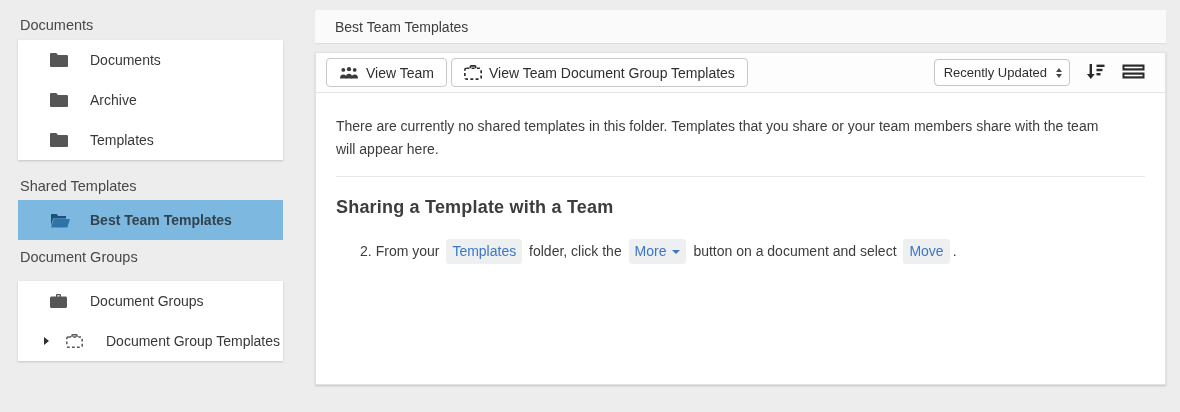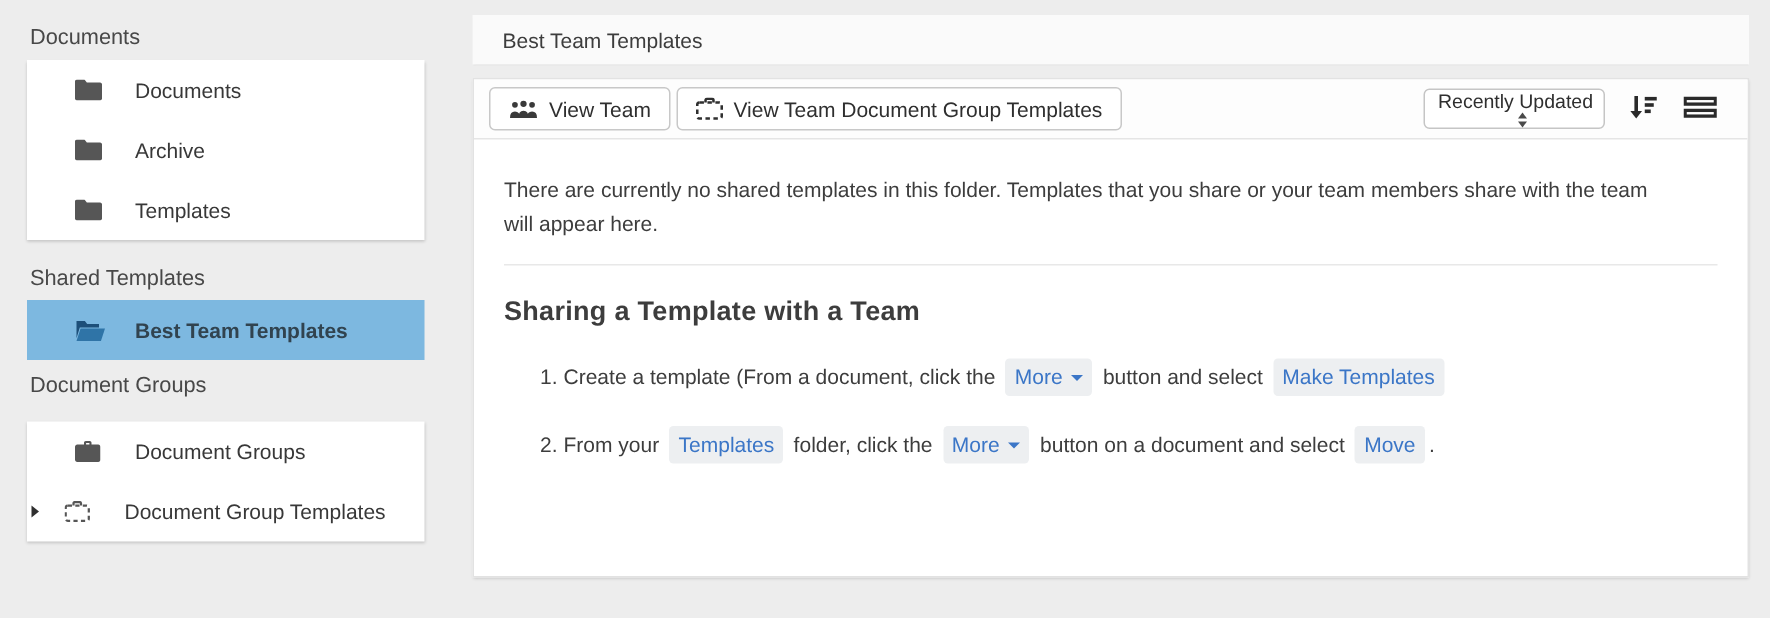--- a/index.html
+++ b/index.html
@@ -28,21 +28,21 @@
   }
   .sp-1 { top:40px; height:120px; }
   .sp-2 { top:281px; height:80px; }
 
   .side-row {
     height:40px; display:flex; align-items:center;
     padding-left:32px; cursor:pointer;
     font-size:14px; color:#383838;
   }
   .side-row .icon { width:22px; display:inline-flex; justify-content:flex-start; margin-right:18px; flex:none; }
-  .side-row.has-expander { padding-left:3px; }
+  .side-row.has-expander { padding-left:26px; }
   .expander { width:14px; display:inline-flex; align-items:center; margin-right:8px; }
   .caret-right {
     width:0; height:0;
     border-left:5px solid #2f2f2f;
     border-top:4px solid transparent;
     border-bottom:4px solid transparent;
   }
 
   .selected-row {
     position:absolute; left:18px; top:200px; width:265px; height:40px;
@@ -93,21 +93,20 @@
 
   .select {
     height:27px; min-width:112px;
     background:#ffffff;
     border:1px solid #c5c5c5;
     border-radius:4px;
     display:inline-flex; align-items:center;
     padding:0 7px 0 9px;
     font-size:13px; color:#2f2f2f;
     cursor:pointer;
-    flex-direction:column;
   }
   .updown { display:inline-flex; flex-direction:column; align-items:center; margin-left:9px; }
   .updown i { display:block; width:0; height:0; }
   .updown .up { border-left:3.5px solid transparent; border-right:3.5px solid transparent; border-bottom:4.5px solid #4a4a4a; margin-bottom:2px; }
   .updown .down { border-left:3.5px solid transparent; border-right:3.5px solid transparent; border-top:4.5px solid #4a4a4a; }
 
   .icon-btn { display:inline-flex; align-items:center; background:none; border:none; cursor:pointer; padding:0; }
   .sort-btn { margin-left:15px; }
   .view-btn { margin-left:17px; }
 
@@ -272,26 +271,20 @@
 
   <div class="content">
     <p class="empty-msg">There are currently no shared templates in this folder. Templates that you share or your team members share with the team will appear here.</p>
 
     <hr class="divider">
 
     <h2 class="section-heading">Sharing a Template with a Team</h2>
 
     <div class="steps">
 
-      <div class="step">
-        <span class="num">1.</span><span>Create a template (From a document, click the</span>
-        <span class="chip"><span>More</span><i class="chip-caret"></i></span>
-        <span>button and select</span>
-        <span class="chip">Make Templates</span>
-      </div>
 
       <div class="step">
         <span class="num">2.</span><span>From your</span>
         <span class="chip">Templates</span>
         <span>folder, click the</span>
         <span class="chip"><span>More</span><i class="chip-caret"></i></span>
         <span>button on a document and select</span>
         <span class="chip">Move</span><span>.</span>
       </div>
 

